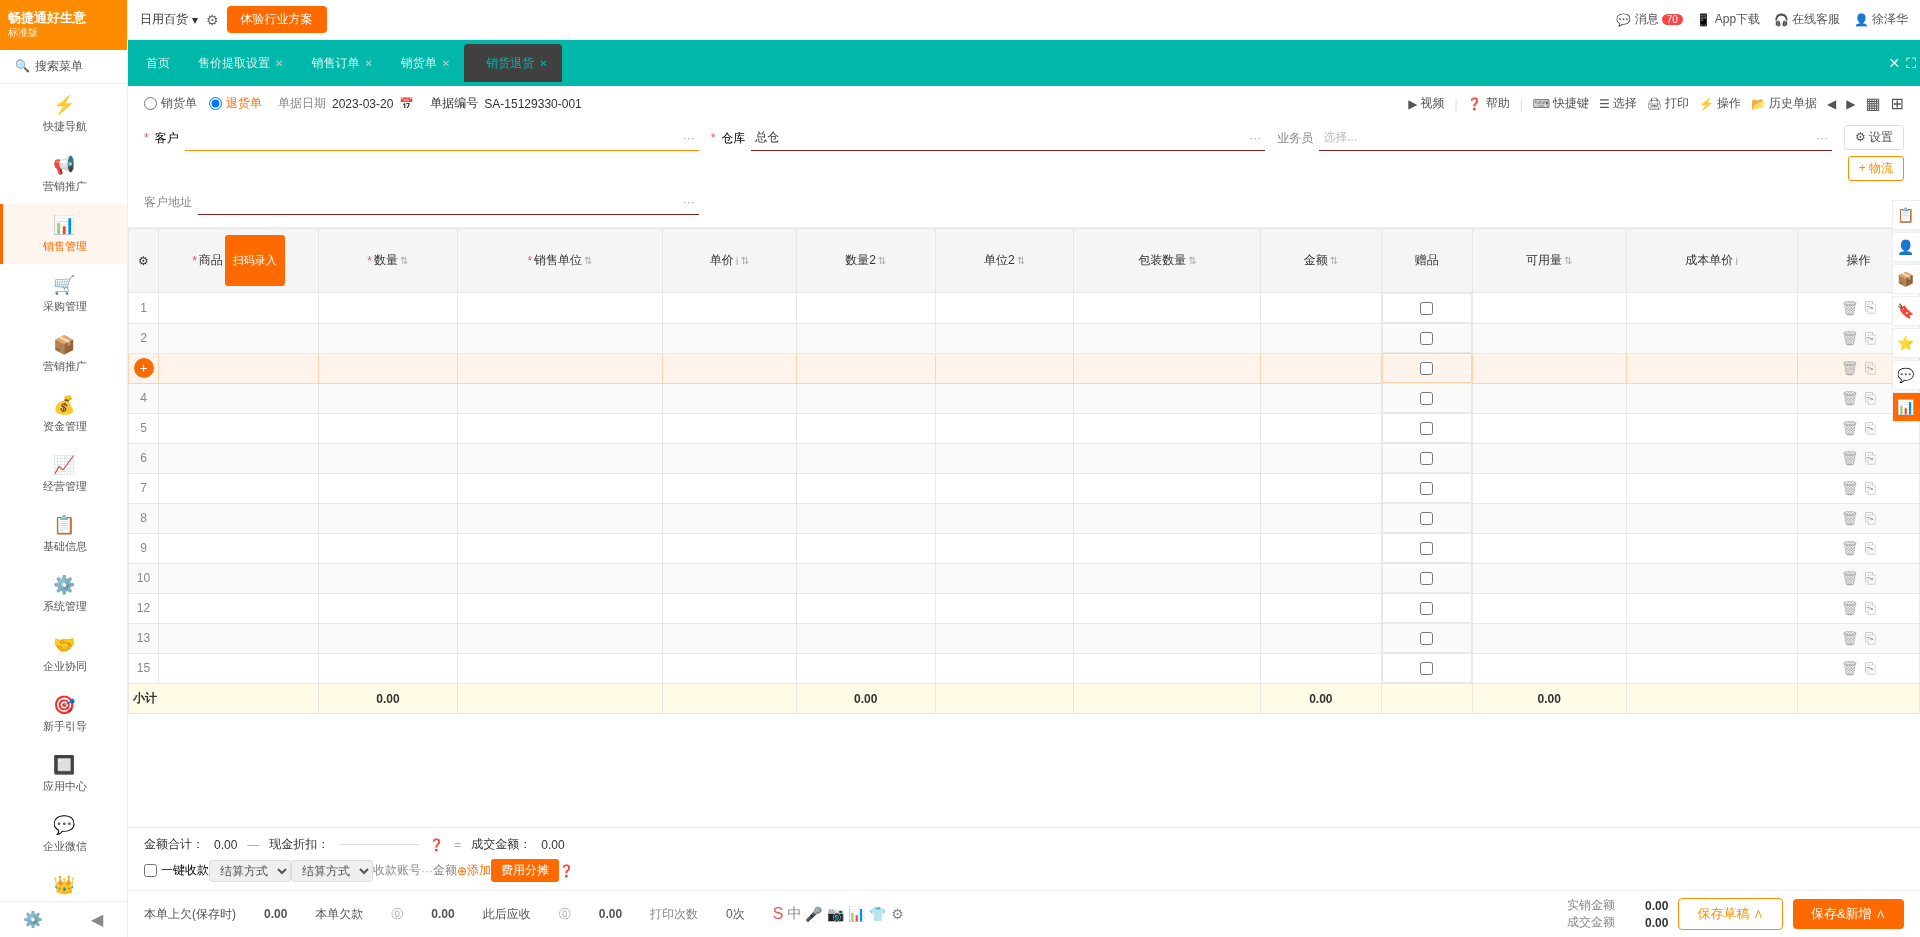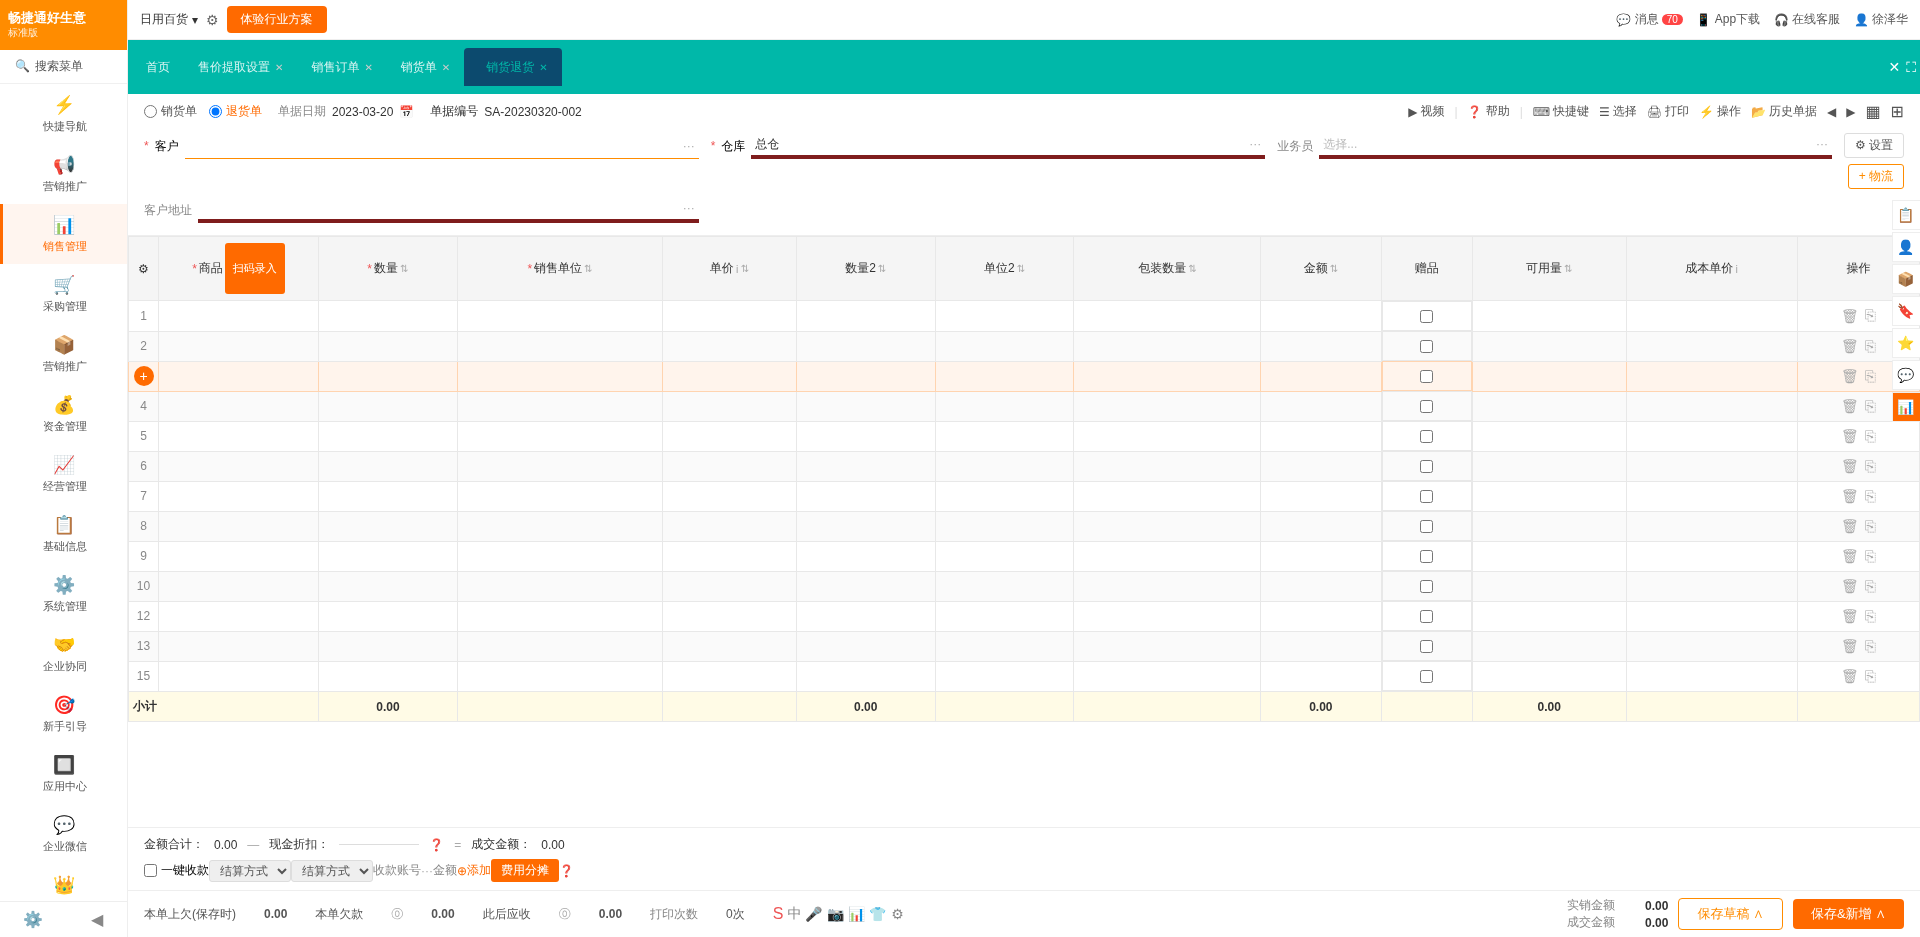--- a/index.html
+++ b/index.html
@@ -27,23 +27,23 @@
     .topbar { background: #fff; border-bottom: 1px solid #eee; display: flex; align-items: center; justify-content: space-between; padding: 0 12px; height: 40px; }
     .topbar-left { display: flex; align-items: center; gap: 8px; }
     .topbar-dropdown { display: flex; align-items: center; gap: 4px; cursor: pointer; color: #333; font-size: 13px; }
     .topbar-gear { font-size: 14px; color: #666; cursor: pointer; }
     .topbar-btn { background: #ff6a00; color: #fff; border: none; border-radius: 4px; padding: 5px 14px; font-size: 12px; cursor: pointer; }
     .topbar-right { display: flex; align-items: center; gap: 14px; color: #555; font-size: 12px; }
     .topbar-right-item { display: flex; align-items: center; gap: 3px; cursor: pointer; }
     .badge { background: #ff4444; color: #fff; border-radius: 8px; padding: 0 5px; font-size: 10px; }
 
     
-    .tabbar { background: #00b8a9; display: flex; align-items: center; height: 54px; padding: 0 4px; }
+    .tabbar { background: #00b8a9; display: flex; align-items: center; height: 46px; padding: 0 4px; }
     .tab { display: flex; align-items: center; padding: 0 14px; height: 38px; cursor: pointer; color: rgba(255,255,255,0.85); font-size: 13px; gap: 5px; position: relative; }
-    .tab.active { background: #0c4a6e; color: #00b8a9; border-radius: 4px 4px 0 0; padding-left: 22px; }
+    .tab.active { background: #404040; color: #00b8a9; border-radius: 4px 4px 0 0; padding-left: 22px; }
     .tab-close { font-size: 10px; color: #ccc; cursor: pointer; }
     .tab.active .tab-close { color: #00b8a9; }
     .tabbar-actions { margin-left: auto; display: flex; align-items: center; gap: 6px; }
     .tabbar-icon { color: #fff; font-size: 14px; cursor: pointer; }
 
     
     .content { flex: 1; display: flex; flex-direction: column; overflow: hidden; background: #fff; }
 
     
     .form-header { padding: 8px 16px; border-bottom: 1px solid #eee; }
@@ -51,21 +51,21 @@
     .radio-group { display: flex; align-items: center; gap: 12px; }
     .radio-item { display: flex; align-items: center; gap: 4px; cursor: pointer; color: #555; }
     .radio-item.active { color: #ff6a00; }
     .form-date { display: flex; align-items: center; gap: 6px; color: #333; }
     .form-date-label { color: #888; }
     .form-number { display: flex; align-items: center; gap: 6px; color: #333; }
     .form-header-actions { margin-left: auto; display: flex; align-items: center; gap: 10px; color: #555; font-size: 12px; }
     .form-header-action { display: flex; align-items: center; gap: 3px; cursor: pointer; }
     .form-field-input { flex: 1; border-bottom: 1px solid #ff8c00; height: 26px; display: flex; align-items: center; color: #333; padding: 0 4px; min-width: 120px; position: relative; }
     .form-field-dots { color: #aaa; margin-left: auto; }
-    .form-field-plain { flex: 1; height: 26px; display: flex; align-items: center; color: #333; padding: 0 4px; border-bottom: 4px solid #7f1d1d; }
+    .form-field-plain { flex: 1; height: 26px; display: flex; align-items: center; color: #333; padding: 0 4px; border-bottom: 1px solid #7f1d1d; }
     .form-row2-item { display: flex; align-items: center; gap: 6px; flex: 1; }
     .btn-setting { border: 1px solid #ddd; background: #fff; color: #555; padding: 3px 10px; border-radius: 3px; cursor: pointer; font-size: 12px; }
     .btn-logistics { border: 1px solid #ff8c00; background: #fff; color: #ff8c00; padding: 3px 10px; border-radius: 3px; cursor: pointer; font-size: 12px; }
 
     
     .table-container { flex: 1; overflow: auto; }
     table { width: 100%; border-collapse: collapse; font-size: 12px; }
     thead th { background: #f5f5f5; border: 1px solid #e8e8e8; padding: 6px 4px; text-align: center; white-space: nowrap; color: #333; font-weight: normal; position: sticky; top: 0; z-index: 2; }
     tbody td { border: 1px solid #e8e8e8; padding: 4px; text-align: center; height: 30px; color: #333; }
     tbody tr:nth-child(even) { background: #fafafa; }
@@ -266,21 +266,21 @@
             <span>退货单</span>
           </label>
         </div>
         <div class="form-date">
           <span class="form-date-label">单据日期</span>
           <span>2023-03-20</span>
           <span>📅</span>
         </div>
         <div class="form-number">
           <span>单据编号</span>
-          <span>SA-20230320-002</span>
+          <span>SA-15129330-001</span>
         </div>
         <div class="form-header-actions">
           <span class="form-header-action">
             <span>▶</span>
             <span>视频</span>
           </span>
           <span class="topbar-sep">|</span>
           <span class="form-header-action">
             <span>❓</span>
             <span>帮助</span>

